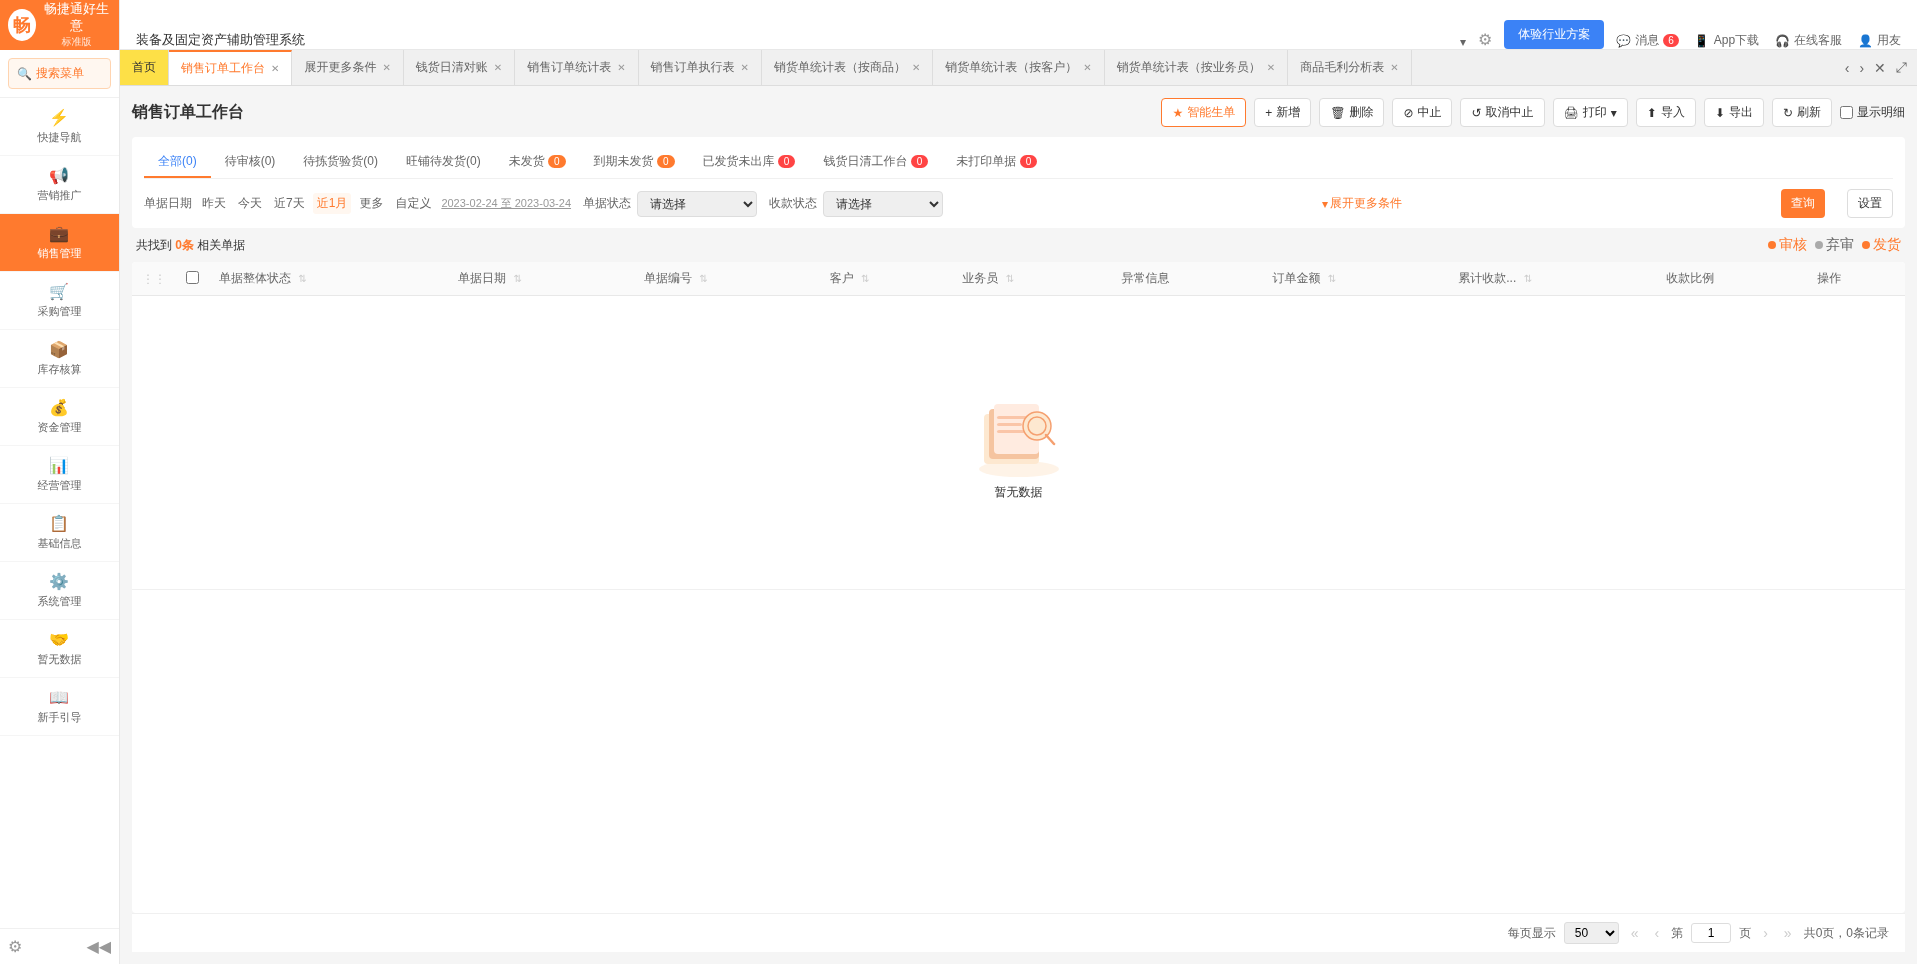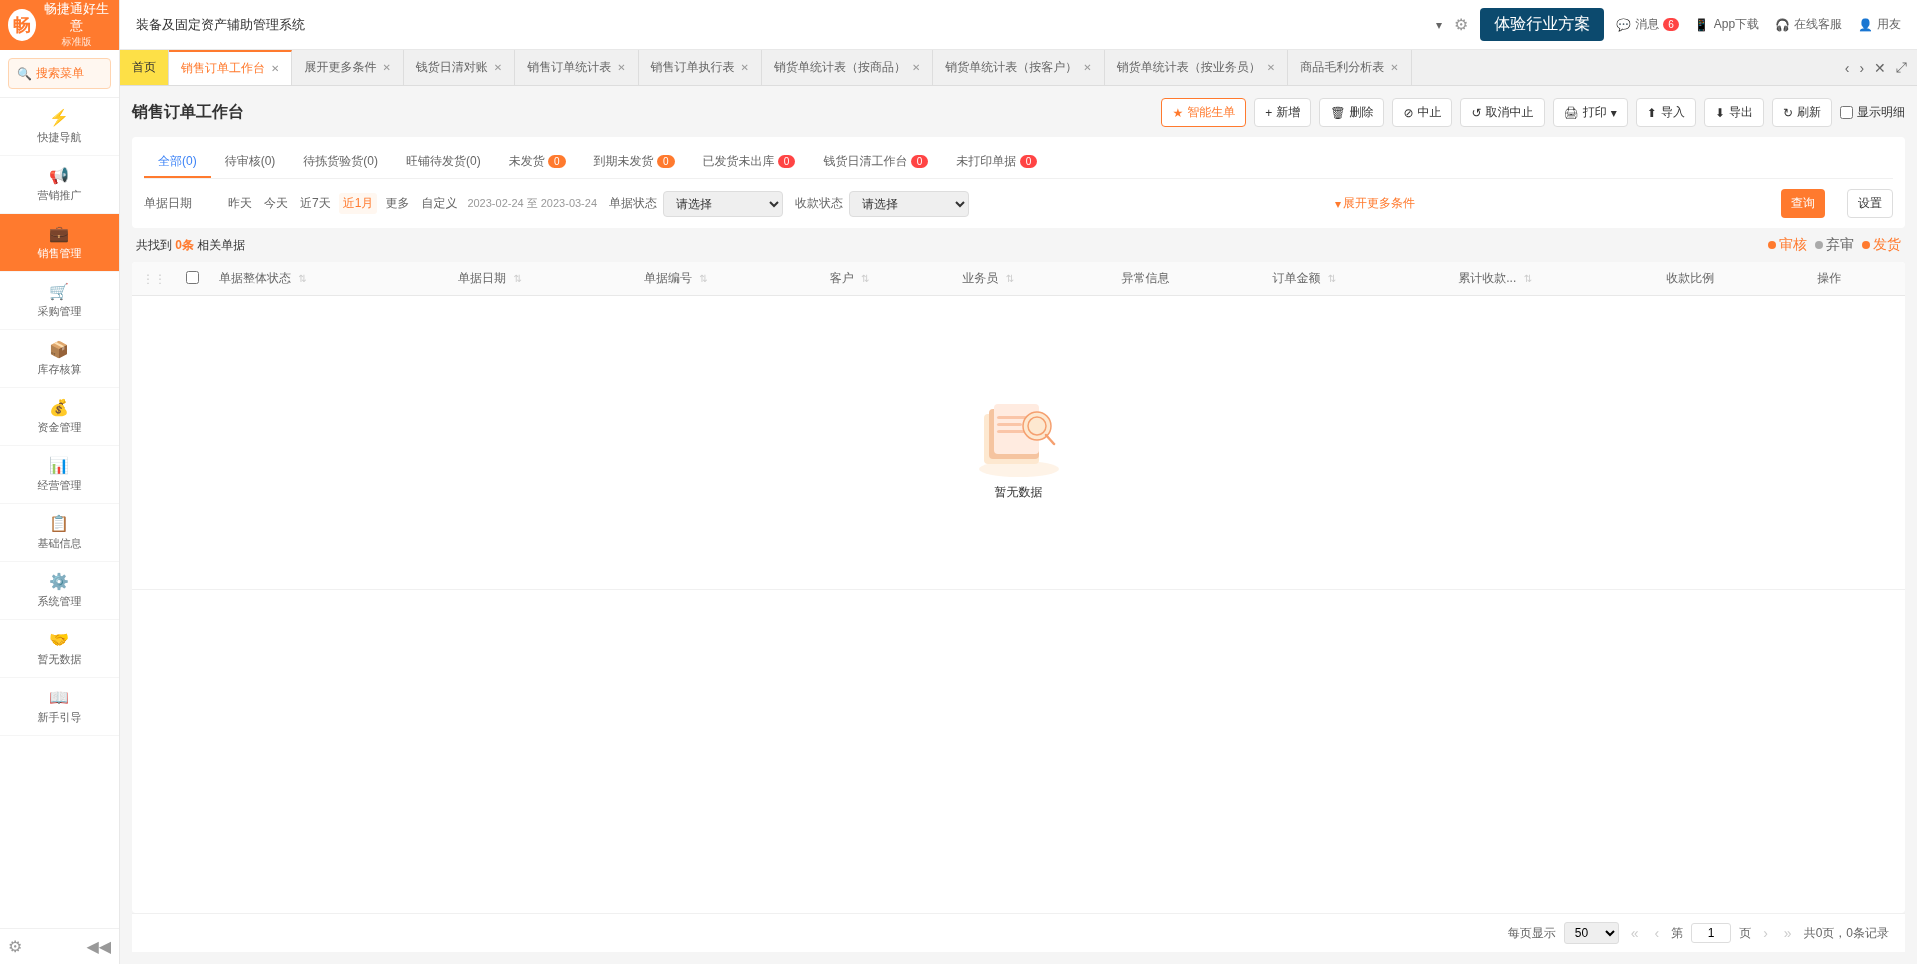--- a/index.html
+++ b/index.html
@@ -16,25 +16,25 @@
     .sidebar-nav-item { padding: 10px 8px; display: flex; flex-direction: column; align-items: center; cursor: pointer; border-bottom: 1px solid #f5f5f5; gap: 3px; color: #666; font-size: 11px; }
     .sidebar-nav-item.active { background: #ff7a2e; color: #fff; }
     .sidebar-nav-icon { font-size: 16px; }
     .sidebar-bottom { margin-top: auto; padding: 8px; display: flex; justify-content: space-between; border-top: 1px solid #f0f0f0; }
     .sidebar-bottom-btn { background: none; border: none; cursor: pointer; color: #999; font-size: 16px; }
 
     
     .main { flex: 1; display: flex; flex-direction: column; overflow: hidden; }
 
     
-    .topbar { height: 50px; background: #fff; border-bottom: 1px solid #e8e8e8; display: flex; align-items: center; padding: 0 16px; gap: 12px; }
+    .topbar { height: 50px; background: #fff; border-bottom: 1px solid #e8e8e8; display: flex; align-items: flex-end; padding: 0 16px; gap: 12px; }
     .topbar-title { font-size: 13px; color: #333; flex: 1; }
     .topbar-dropdown { display: flex; align-items: center; gap: 4px; cursor: pointer; color: #666; }
     .topbar-settings { color: #999; cursor: pointer; font-size: 16px; }
-    .topbar-industry-btn { background: #0c4a6e; color: #fff; border: none; border-radius: 4px; padding: 6px 14px; cursor: pointer; font-size: 16px; }
+    .topbar-industry-btn { background: #3b82f6; color: #fff; border: none; border-radius: 4px; padding: 6px 14px; cursor: pointer; font-size: 12px; }
     .topbar-actions { display: flex; align-items: center; gap: 16px; margin-left: auto; }
     .topbar-action { display: flex; align-items: center; gap: 4px; color: #666; cursor: pointer; font-size: 12px; }
     .badge { background: #ff4444; color: #fff; border-radius: 10px; padding: 1px 5px; font-size: 10px; }
 
     
     .tabs-bar { background: #f0f0f0; display: flex; align-items: center; border-bottom: 1px solid #ddd; overflow: hidden; height: 36px; }
     .tab { padding: 0 12px; height: 36px; display: flex; align-items: center; gap: 6px; cursor: pointer; font-size: 12px; color: #666; border-right: 1px solid #ddd; white-space: nowrap; flex-shrink: 0; background: #f0f0f0; }
     .tab.active { background: #fff; color: #ff7a2e; border-top: 2px solid #ff7a2e; }
     .tab.home { background: #fde047; color: #333; }
     .tab-close { color: #999; font-size: 10px; cursor: pointer; }
@@ -53,24 +53,24 @@
     .btn-default { background: #fff; border: 1px solid #ddd; color: #333; }
 
     
     .filter-area { background: #fff; border-radius: 4px; padding: 10px 12px; margin-bottom: 8px; }
     .filter-tabs { display: flex; align-items: center; gap: 0; margin-bottom: 10px; border-bottom: 1px solid #f0f0f0; }
     .filter-tab { padding: 6px 14px; cursor: pointer; font-size: 12px; color: #666; border-bottom: 2px solid transparent; }
     .filter-tab.active { color: #3b82f6; border-bottom-color: #ff7a2e; }
     .filter-row { display: flex; align-items: center; gap: 12px; flex-wrap: wrap; }
     .filter-item { display: flex; align-items: center; gap: 6px; }
     .filter-label { color: #666; white-space: nowrap; }
-    .filter-date-btns { display: flex; gap: 4px; margin-left: 26px; }
+    .filter-date-btns { display: flex; gap: 4px; }
     .filter-date-btn { background: none; border: none; color: #666; cursor: pointer; font-size: 12px; padding: 2px 4px; }
     .filter-date-btn.active { color: #ff7a2e; background: #fff7f0; border-radius: 3px; }
-    .filter-date-range { color: #999; font-size: 11px; }
+    .filter-date-range { color: #999; font-size: 11px; text-decoration: underline; }
     .filter-select { border: 1px solid #ddd; border-radius: 4px; padding: 4px 8px; font-size: 12px; min-width: 120px; color: #333; }
     .expand-btn { color: #ff7a2e; cursor: pointer; font-size: 12px; display: flex; align-items: center; gap: 2px; margin-left: auto; }
 
     
     .results-bar { display: flex; align-items: center; justify-content: space-between; margin-bottom: 8px; padding: 0 4px; }
     .result-actions { display: flex; gap: 8px; }
     .result-action-btn { background: none; border: none; color: #666; cursor: pointer; font-size: 14px; display: flex; align-items: center; gap: 3px; }
     .result-action-btn.orange { color: #ff7a2e; }
 
     

